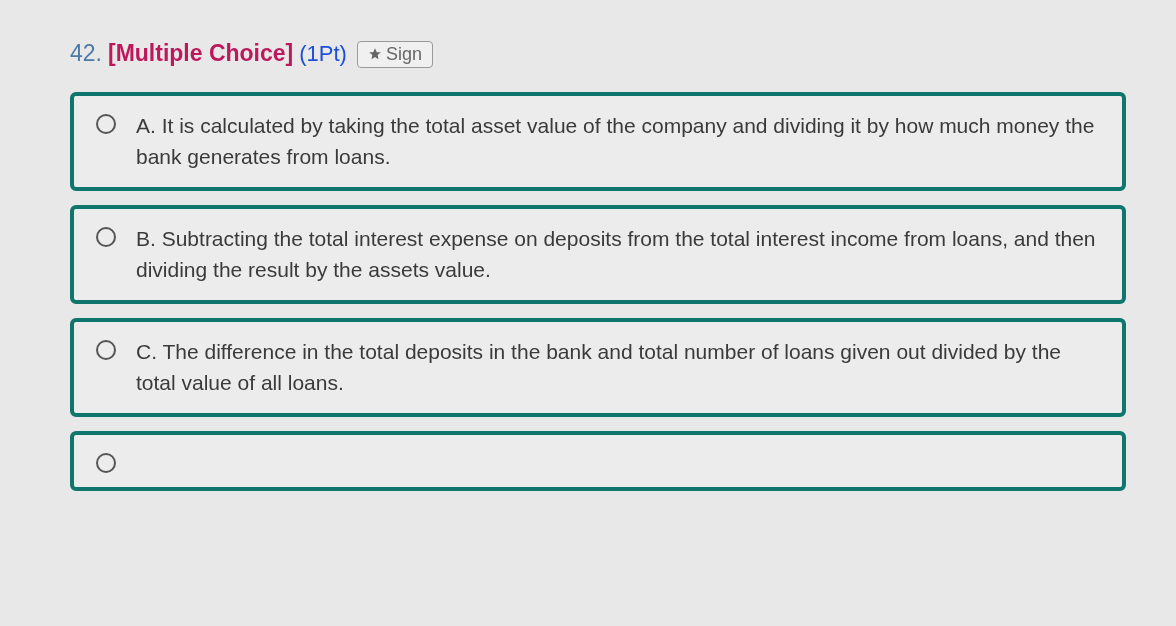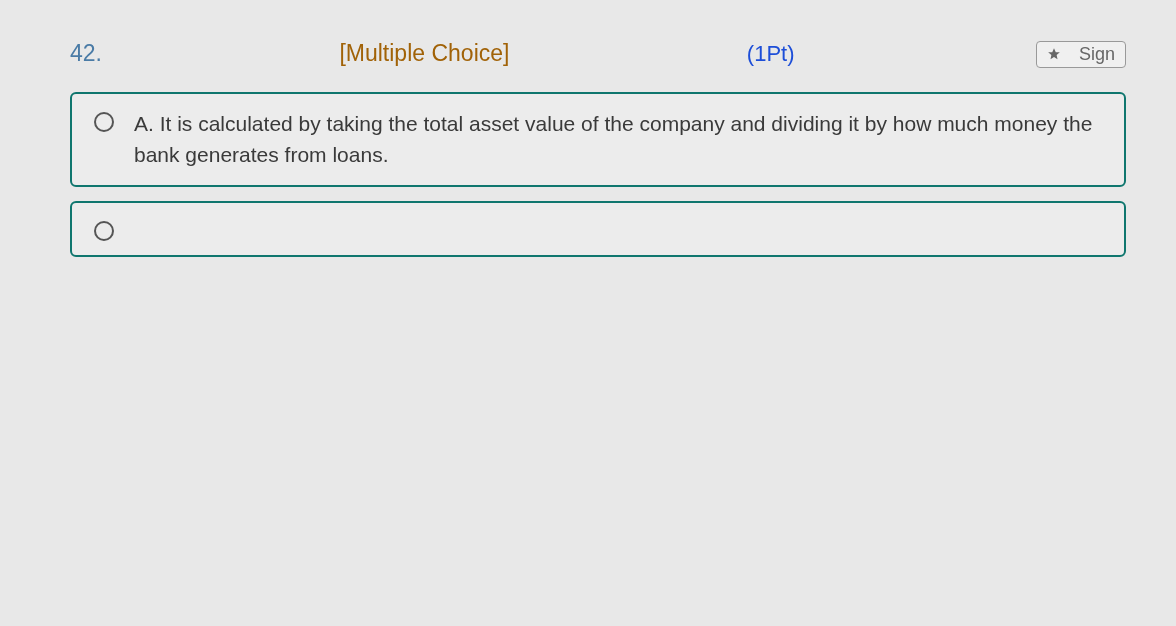--- a/index.html
+++ b/index.html
@@ -17,66 +17,65 @@
     }
     .question-container {
       width: 100%;
     }
     .question-header {
       margin-bottom: 24px;
       display: flex;
       align-items: baseline;
       flex-wrap: wrap;
       gap: 6px;
-      justify-content: space-between;
     }
     .question-number {
       color: #4a7ba6;
       font-size: 23px;
       font-weight: 400;
     }
     .question-type {
-      color: #a16207;
+      color: #be185d;
       font-size: 23px;
-      font-weight: 400;
+      font-weight: 700;
     }
     .question-text {
       color: #555;
       font-size: 23px;
       font-weight: 400;
     }
     .question-points {
       color: #1d4ed8;
       font-size: 22px;
     }
     .sign-button {
       display: inline-flex;
       align-items: center;
-      gap: 18px;
+      gap: 4px;
       border: 1px solid #999;
       border-radius: 4px;
       padding: 2px 10px;
       font-size: 18px;
       color: #666;
       background: #f0f0f0;
       cursor: pointer;
       margin-left: 4px;
     }
     .sign-button svg {
       width: 14px;
       height: 14px;
       fill: #666;
     }
     .options {
       display: flex;
       flex-direction: column;
       gap: 14px;
     }
     .option {
-      border: 2px solid #0f766e;
+      border: 4px solid #0f766e;
       border-radius: 6px;
       padding: 14px 20px 14px 22px;
       background: #ececec;
       display: flex;
       align-items: flex-start;
       gap: 20px;
       cursor: pointer;
     }
     .radio-circle {
       width: 20px;
@@ -108,15 +107,23 @@
     </span>
   </div>
 
   <div class="options">
     <div class="option">
       <div class="radio-circle"></div>
       <div class="option-text">A. It is calculated by taking the total asset value of the company and dividing it by how much money the bank generates from loans.</div>
     </div>
     <div class="option">
       <div class="radio-circle"></div>
+      <div class="option-text">B. Subtracting the total interest expense on deposits from the total interest income from loans, and then dividing the result by the assets value.</div>
+    </div>
+    <div class="option">
+      <div class="radio-circle"></div>
+      <div class="option-text">C. The difference in the total deposits in the bank and total number of loans given out divided by the total value of all loans.</div>
+    </div>
+    <div class="option">
+      <div class="radio-circle"></div>
     </div>
   </div>
 </div>
 
 </body></html>

